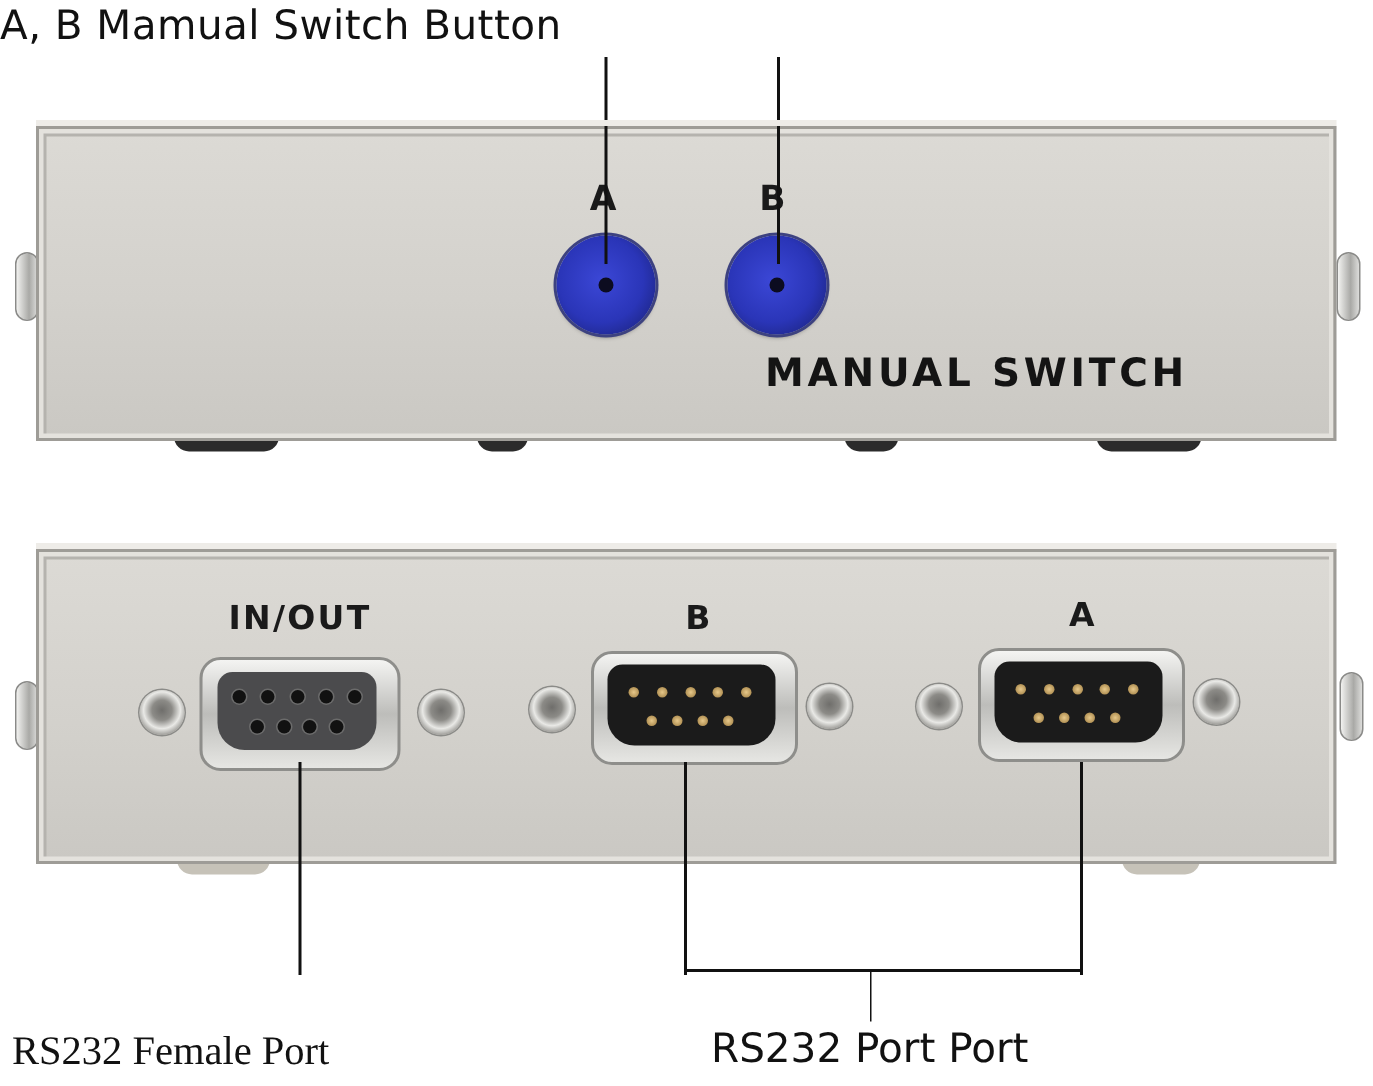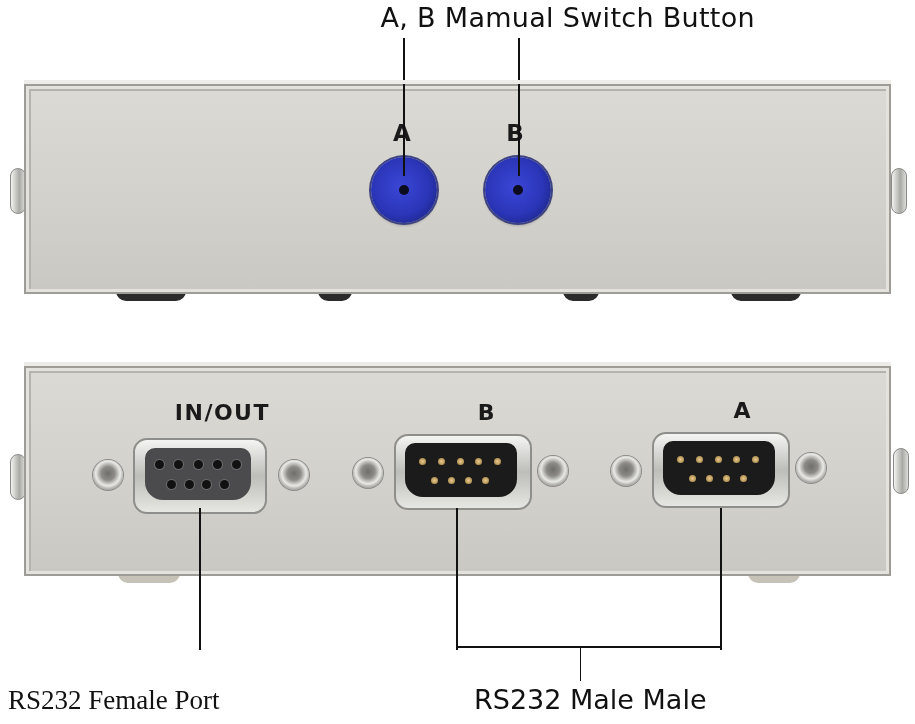--- a/index.html
+++ b/index.html
@@ -1,37 +1,37 @@
 <!DOCTYPE html>
 <html><head>
 <meta charset="utf-8">
 <style>
   html,body{margin:0;padding:0;background:#ffffff;}
   body{width:915px;height:724px;position:relative;overflow:hidden;font-family:"DejaVu Sans","Liberation Sans",sans-serif;}
   .abs{position:absolute;}
-  .callout-title{left:0;width:755px;top:0;height:36px;text-align:right;font-size:27px;color:#111;letter-spacing:0.3px;line-height:36px;}
+  .callout-title{left:0;width:755px;top:0;height:36px;text-align:left;font-size:27px;color:#111;letter-spacing:0.3px;line-height:36px;}
   .bottom-label{top:680px;font-size:27px;color:#111;line-height:40px;white-space:nowrap;}
   .vline{background:#111;width:2px;}
   .hline{background:#111;height:2px;}
 
   
   .panel{background:linear-gradient(180deg,#dcdad5 0%,#d3d1cc 55%,#cac8c3 100%);border:2px solid #9e9c97;box-shadow:inset 0 0 0 3px #e4e2dd, inset 2px 2px 0 3px #b5b3ae;}
   .panel-front{left:24px;top:84px;width:863px;height:206px;}
   .panel-back{left:24px;top:366px;width:863px;height:206px;}
   .rim-top{background:#eeece8;}
   .side-screw{width:14px;height:44px;border-radius:8px;background:linear-gradient(90deg,#f2f2f0,#a9a9a6 60%,#dcdcda);border:1px solid #8a8a88;}
   .foot{height:10px;border-radius:0 0 14px 14px;background:#2b2b2b;}
   .foot-light{height:10px;border-radius:0 0 14px 14px;background:#c6c2b8;}
 
   
   .push-btn{width:66px;height:66px;border-radius:50%;background:radial-gradient(circle at 45% 45%,#3b47d6 0%,#2a35b8 55%,#1d2584 85%,#5a5f8a 100%);box-shadow:0 0 0 2px #3d4280, 0 2px 3px rgba(0,0,0,.35);cursor:pointer;}
   .btn-dot{width:10px;height:10px;border-radius:50%;background:#0c0c20;left:28px;top:28px;}
   .letter{font-weight:bold;font-size:23px;color:#1a1a1a;text-align:center;width:40px;}
   .brand{font-family:"DejaVu Sans","Liberation Sans",sans-serif;font-weight:bold;font-size:26px;letter-spacing:2.5px;color:#141414;white-space:nowrap;}
-  .port-label{font-weight:bold;font-size:22px;color:#1a1a1a;letter-spacing:1.5px;white-space:nowrap;text-align:right;}
+  .port-label{font-weight:bold;font-size:22px;color:#1a1a1a;letter-spacing:1.5px;white-space:nowrap;text-align:center;}
 
   
   .db9-shell{border-radius:14px;background:linear-gradient(180deg,#f4f4f2,#bdbdba 50%,#e6e6e3);border:2px solid #8e8e8b;}
   .db9-face{border-radius:10px 10px 18px 18px;}
   .db9-female-face{background:#4b4b4d;}
   .db9-male-face{background:#1b1b1b;}
   .pin-row{display:flex;justify-content:space-between;position:absolute;}
   .hole{width:9px;height:9px;border-radius:50%;background:#111;box-shadow:0 0 0 1px #6b6b6b;}
   .pin{width:7px;height:7px;border-radius:50%;background:radial-gradient(circle,#e7c88a,#9b7a3f);}
   .hex-screw{width:30px;height:30px;border-radius:50%;background:radial-gradient(circle at 50% 45%,#6f6e6b 0%,#8c8b87 30%,#e9e9e6 55%,#9a9995 75%,#d6d6d3 100%);box-shadow:0 0 0 1px #8b8b88;}
@@ -55,20 +55,21 @@
   <div class="abs letter" style="left:356px;top:34px;">A</div>
   <div class="abs letter" style="left:469px;top:34px;">B</div>
 
   <div class="abs push-btn" style="left:345px;top:71px;">
     <div class="abs btn-dot"></div>
   </div>
   <div class="abs push-btn" style="left:459px;top:71px;">
     <div class="abs btn-dot"></div>
   </div>
 
+  <div class="abs brand" style="left:484px;top:148px;">MANUAL SWITCH</div>
 </div>
 
 <div class="abs vline" style="left:403px;top:84px;height:92px;"></div>
 <div class="abs vline" style="left:518px;top:84px;height:92px;"></div>
 
 <div class="abs rim-top" style="left:24px;top:362px;width:867px;height:6px;"></div>
 <div class="abs side-screw" style="left:10px;top:454px;"></div>
 <div class="abs side-screw" style="left:893px;top:448px;"></div>
 <div class="abs foot-light" style="left:118px;top:573px;width:62px;"></div>
 <div class="abs foot-light" style="left:748px;top:573px;width:52px;"></div>
@@ -139,13 +140,13 @@
   <div class="abs hex-screw" style="left:770px;top:85px;"></div>
 </div>
 
 <div class="abs vline" style="left:199px;top:508px;height:142px;"></div>
 <div class="abs vline" style="left:456px;top:508px;height:142px;"></div>
 <div class="abs vline" style="left:720px;top:508px;height:142px;"></div>
 <div class="abs hline" style="left:456px;top:646px;width:266px;"></div>
 <div class="abs vline" style="left:580px;top:647px;height:34px;width:1px;"></div>
 
 <div class="abs bottom-label" style="left:8px;font-family:Liberation Serif, serif;">RS232 Female Port</div>
-<div class="abs bottom-label" style="left:474px;">RS232 Male Male</div>
+<div class="abs bottom-label" style="left:474px;">RS232 Port Port</div>
 
 </body></html>

